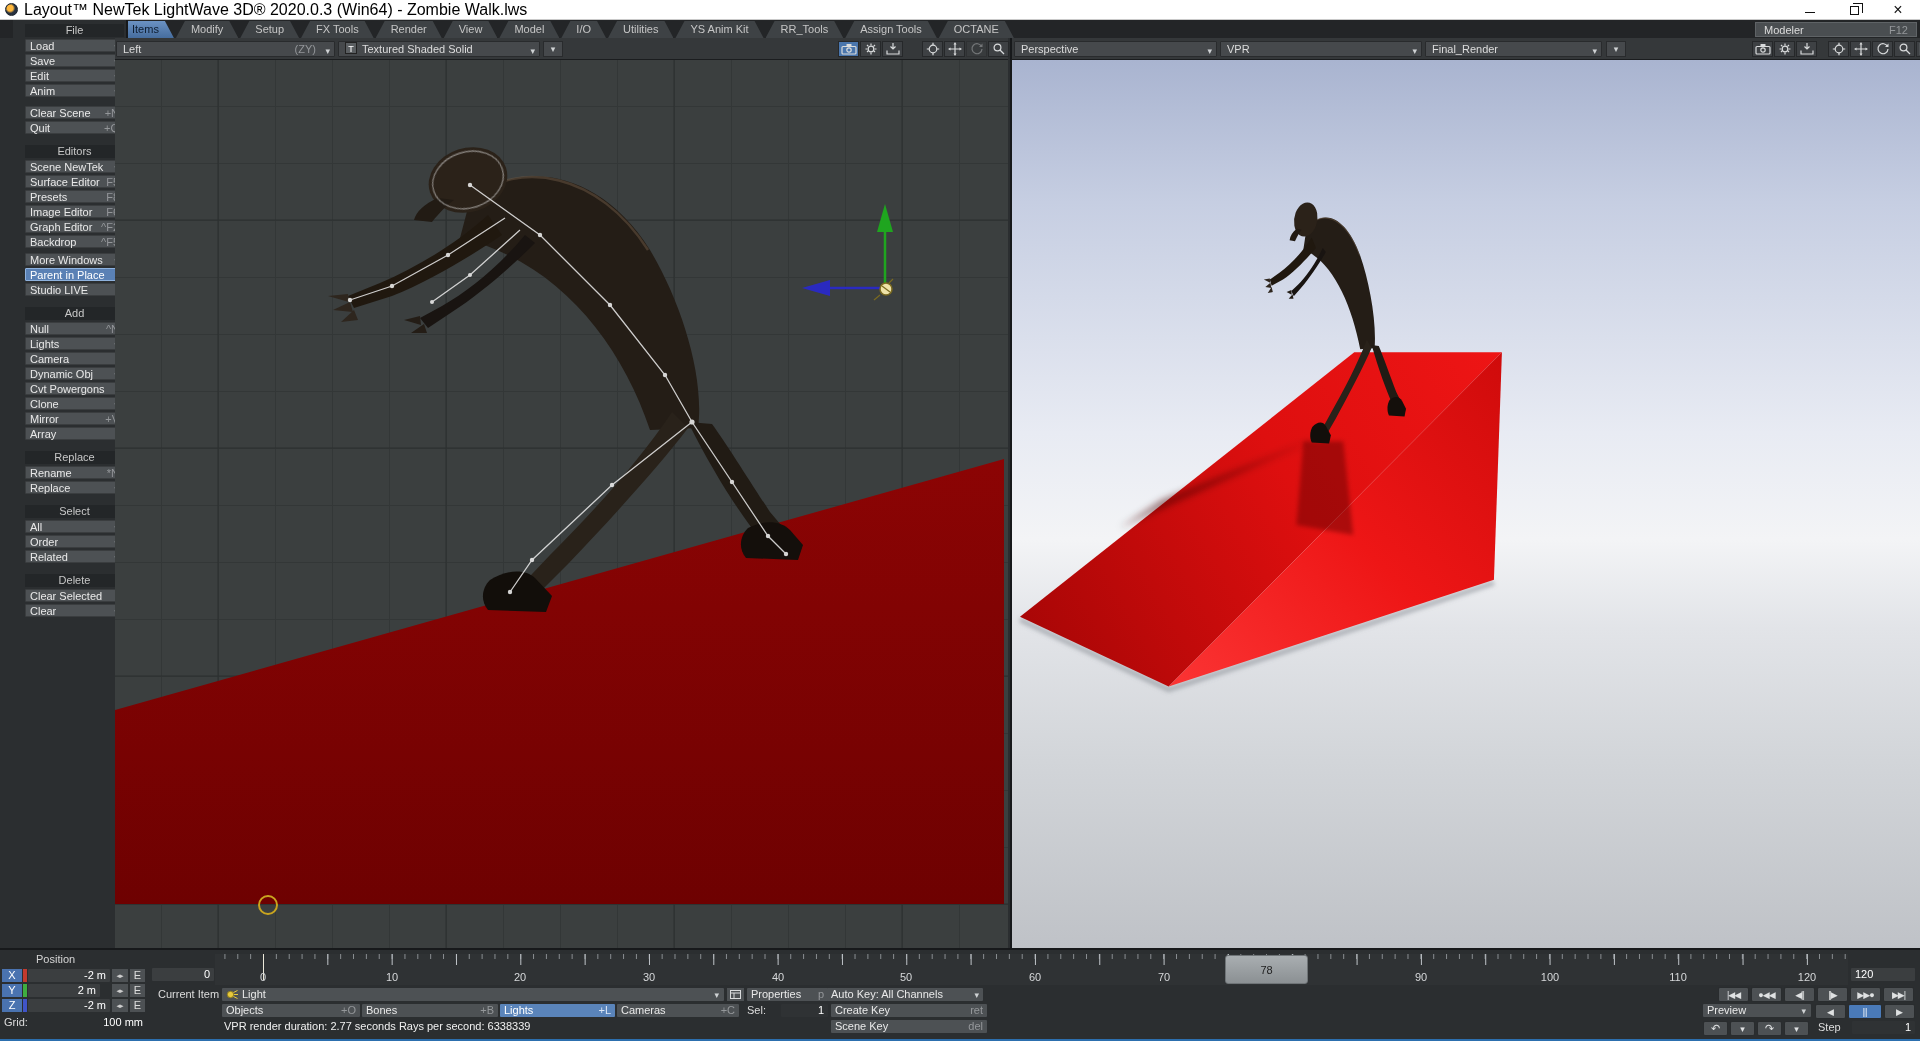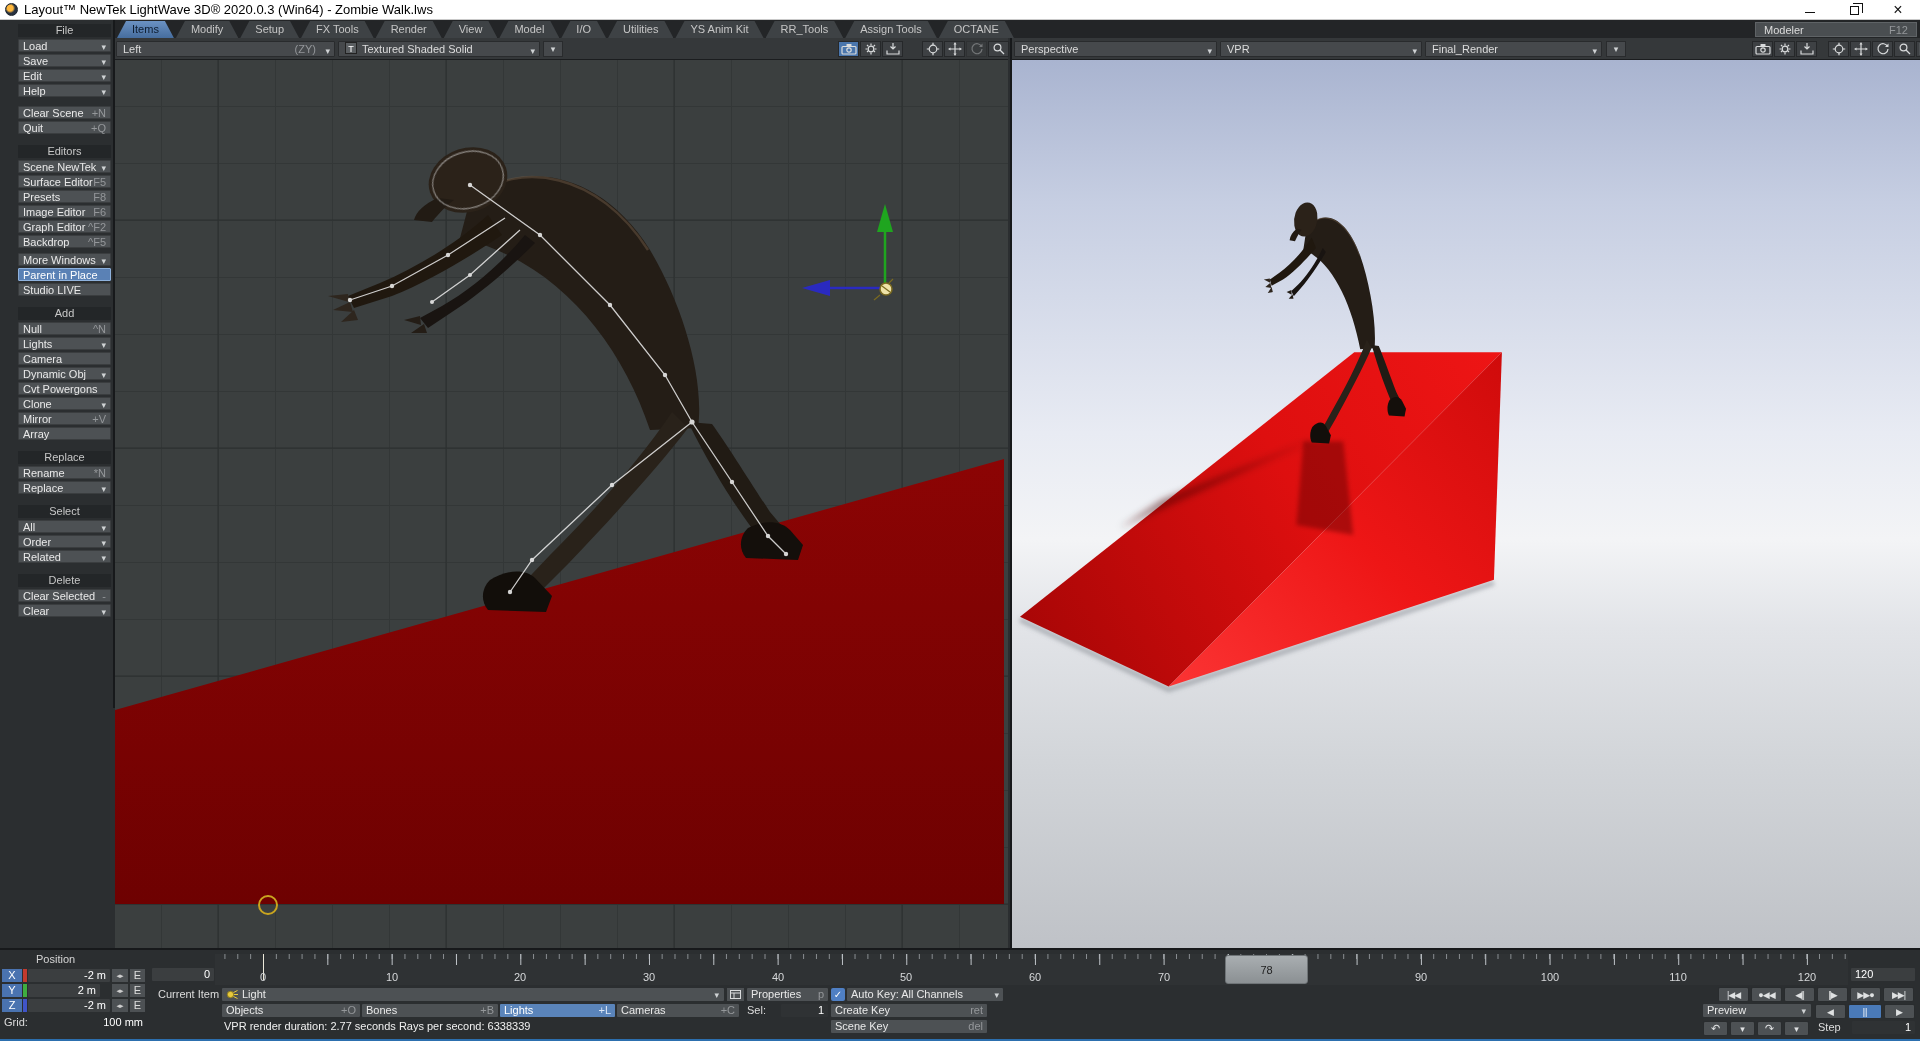--- a/index.html
+++ b/index.html
@@ -2,35 +2,35 @@
 <html><head>
 <meta charset="utf-8">
 <style>
 *{box-sizing:border-box;margin:0;padding:0}
 html,body{background:#101112}
 body{font-family:"Liberation Sans","DejaVu Sans",sans-serif}
 #app{position:relative;width:1920px;height:1041px;background:#2b2e30;overflow:hidden;font-size:11px;color:#ddd;border-bottom:2px solid #2c6fae}
 
 #titlebar{position:absolute;left:0;top:0;width:100%;height:20px;background:#ffffff;color:#000;display:flex;align-items:center;border-bottom:1px solid #c9c9c9}
 .lw-logo{width:13px;height:13px;border-radius:50%;margin:0 6px 0 5px;background:radial-gradient(circle at 38% 38%,#ffb83d 0 30%,#27313f 52% 100%);border:1px solid #1a222c;flex:none}
-#title-text{font-size:13px;white-space:nowrap}
+#title-text{font-size:16px;white-space:nowrap}
 #winbtns{position:absolute;right:0;top:0;height:20px;display:flex}
 .winbtn{width:44px;height:20px;display:flex;align-items:center;justify-content:center;color:#111}
 .ico-min{width:10px;border-top:1.6px solid #111;margin-top:5px}
 .ico-max{width:9px;height:9px;border:1.2px solid #111;position:relative;background:#fff}
 .ico-max::before{content:"";position:absolute;left:2px;top:-4px;width:9px;height:9px;border-top:1.2px solid #111;border-right:1.2px solid #111}
 .ico-close::before{content:"×";font-size:16px;line-height:16px}
 
 #tabbar{position:absolute;left:0;top:20px;width:100%;height:18px;background:#232527;display:flex;align-items:flex-end;padding-left:117px}
 .tab{height:17px;line-height:17px;padding:0 15px;background:#3e4245;color:#c6c6c6;margin-right:2px;clip-path:polygon(9px 0,calc(100% - 9px) 0,100% 100%,0 100%);white-space:nowrap}
 .tab.active{background:linear-gradient(#6b92c3,#466d9e);color:#0e1d30}
 #modeler-btn{position:absolute;right:3px;top:2px;width:162px;height:15px;background:#4a4e51;border:1px solid #5f6366;display:flex;justify-content:space-between;align-items:center;padding:0 8px}
 .hint{color:#94979a}
 
-#sidebar{position:absolute;left:0;top:20px;width:115px;height:688px;background:#2b2e30;border-right:2px solid #17191b;padding:2px 2px 0 18px}
+#sidebar{position:absolute;left:13px;top:20px;width:115px;height:688px;background:#2b2e30;border-right:2px solid #17191b;padding:2px 2px 0 12px}
 .sec-title{height:13px;line-height:13px;text-align:center;color:#c8c8c8;background:#232628;margin:2px 0}
 .srow{position:relative;height:13px;line-height:12px;background:#4d5154;margin-bottom:2px;padding:0 4px;color:#e9e9e9;display:flex;justify-content:space-between;border-radius:1px;border:1px solid #3a3d3f}
 .srow.active{background:#5a81b5;border:1px solid #8fb2dd;color:#fff}
 .sgap{height:7px}
 .chev::after{content:"▾";color:#cfd2d4;font-size:9px}
 .srow .chev,.dd .chev{flex:none}
 
 .vtb{position:absolute;top:38px;height:22px;background:#35383a;border-bottom:1px solid #1b1d1f}
 #vtb-left{left:115px;width:893px}
 #vtb-right{left:1010px;width:910px;border-left:2px solid #17191b}
@@ -123,21 +123,21 @@
       </div>
     <div class="srow">
         <span>Save</span>
         <span class="chev"></span>
       </div>
     <div class="srow">
         <span>Edit</span>
         <span class="chev"></span>
       </div>
     <div class="srow">
-        <span>Help</span>
+        <span>Anim</span>
         <span class="chev"></span>
       </div>
     <div class="sgap"></div>
     <div class="srow">
         <span>Clear Scene</span>
         <span class="hint">+N</span>
       </div>
     <div class="srow">
         <span>Quit</span>
         <span class="hint">+Q</span>
@@ -537,21 +537,21 @@
       <span class="chev" style="position:absolute;right:5px;top:0"></span>
     </div>
     <div class="panelbtn" style="left:727px;top:38px">
         <svg width="11" height="9" viewBox="0 0 11 9">
           <rect x="0.5" y="0.5" width="10" height="8"></rect>
           <path d="M0.5 3h10M4 3v6"></path>
         </svg>
       </div>
     <div class="btn" style="left:747px;top:38px;width:81px"><span>Properties</span><span class="hint">p</span></div>
     <div class="cb" style="left:831px;top:38px"></div>
-    <div class="btn" style="left:847px;top:38px;width:156px"><span>Auto Key: All Channels</span><span class="chev" style="position:absolute;right:4px;top:0"></span></div>
+    <div class="btn" style="left:827px;top:38px;width:156px"><span>Auto Key: All Channels</span><span class="chev" style="position:absolute;right:4px;top:0"></span></div>
 
     <div class="btn" style="left:222px;top:54px;width:138px"><span>Objects</span><span class="hint">+O</span></div>
     <div class="btn" style="left:362px;top:54px;width:136px"><span>Bones</span><span class="hint">+B</span></div>
     <div class="btn blue" style="left:500px;top:54px;width:115px"><span>Lights</span><span class="hint" style="color:#dbe6f5">+L</span></div>
     <div class="btn" style="left:617px;top:54px;width:122px"><span>Cameras</span><span class="hint">+C</span></div>
     <div class="lab" style="left:747px;top:54px">Sel:</div>
     <div class="fld" style="left:781px;top:54px;width:47px;background:#2f3234">1</div>
     <div class="btn" style="left:831px;top:54px;width:156px"><span>Create Key</span><span class="hint">ret</span></div>
 
     <div id="status-text">VPR render duration: 2.77 seconds   Rays per second: 6338339</div>

